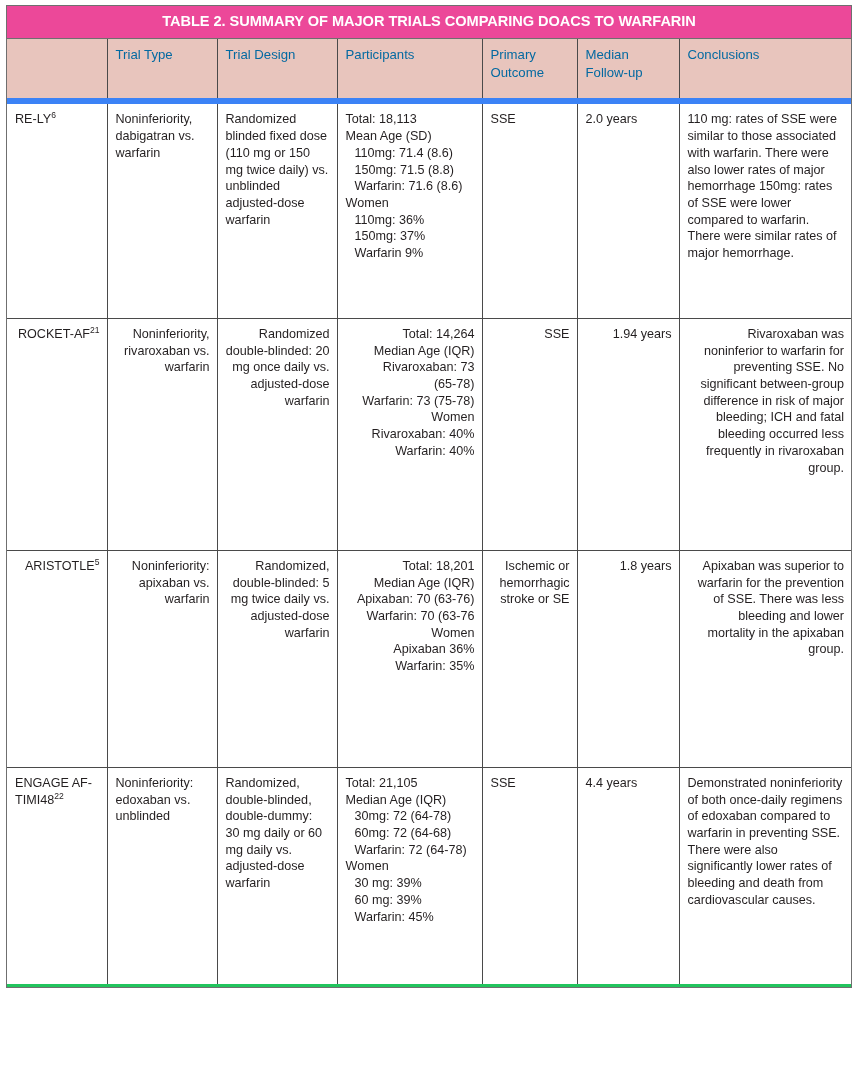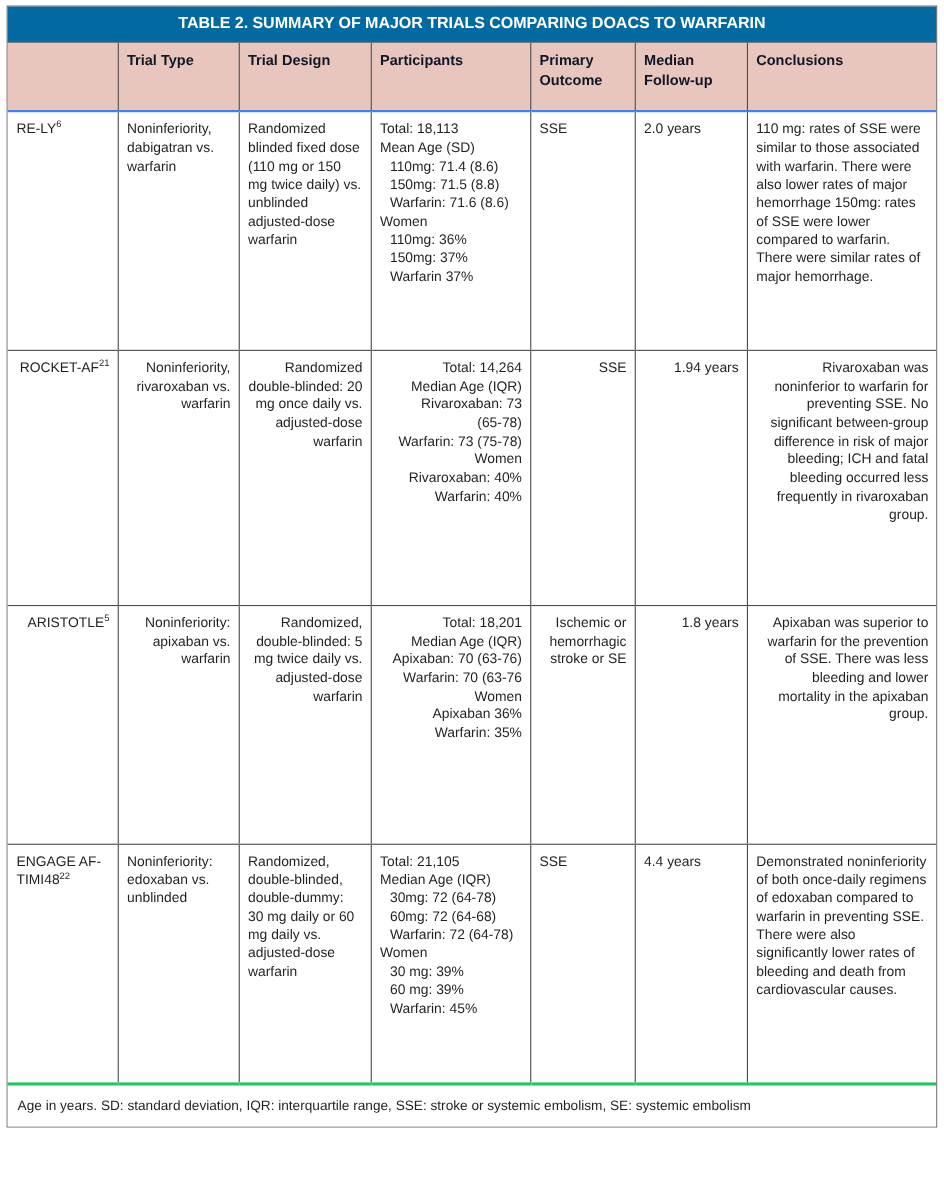--- a/index.html
+++ b/index.html
@@ -18,21 +18,21 @@
 
   .table-wrap {
     width: 846px;
     margin: 5px auto 0 auto;
     border: 1px solid #6f6f6f;
     box-sizing: border-box;
   }
 
   
   .title-band {
-    background: #0369a1;
+    background: #ec4899;
     color: #ffffff;
     text-align: center;
     font-weight: bold;
     font-size: 14.6px;
     letter-spacing: -0.05px;
     padding: 8px 4px 9px 4px;
     line-height: 1.05;
     box-sizing: border-box;
     border-bottom: 1px solid #6f6f6f;
   }
@@ -57,27 +57,27 @@
     vertical-align: top;
     padding: 7px 7px 7px 8px;
     box-sizing: border-box;
   }
   table.t2 th:first-child, table.t2 td:first-child {
     border-left: none;
   }
 
   thead th {
     background: #e8c5bd;
-    font-weight: bold;
+    font-weight: normal;
     text-align: left;
     font-size: 13.2px;
     line-height: 1.32;
     height: 62px;
-    color: #0f172a;
-    border-bottom: 2px solid #3b82f6;
+    color: #0369a1;
+    border-bottom: 6px solid #3b82f6;
     padding-top: 8px;
   }
 
   tbody td {
     line-height: 1.33;
     border-bottom: 1px solid #4a4a4a;
     background: #ffffff;
   }
   tbody tr:last-child td {
     border-bottom: 3px solid #22c55e;
@@ -150,21 +150,21 @@
         <td>Randomized blinded fixed dose (110 mg or 150 mg twice daily) vs. unblinded adjusted-dose warfarin</td>
         <td class="cell-lines">
             <span>Total: 18,113</span>
             <span>Mean Age (SD)</span>
             <span class="indent">110mg: 71.4 (8.6)</span>
             <span class="indent">150mg: 71.5 (8.8)</span>
             <span class="indent">Warfarin: 71.6 (8.6)</span>
             <span>Women</span>
             <span class="indent">110mg: 36%</span>
             <span class="indent">150mg: 37%</span>
-            <span class="indent">Warfarin 37%</span>
+            <span class="indent">Warfarin 9%</span>
           </td>
         <td>SSE</td>
         <td>2.0 years</td>
         <td>110 mg: rates of SSE were similar to those associated with warfarin. There were also lower rates of major hemorrhage
 150mg: rates of SSE were lower compared to warfarin. There were similar rates of major hemorrhage.</td>
       </tr>
 
       <tr class="r1">
         <td>
           <span>ROCKET-AF</span><sup>21</sup>
@@ -224,15 +224,14 @@
             <span class="indent">Warfarin: 45%</span>
           </td>
         <td>SSE</td>
         <td>4.4 years</td>
         <td>Demonstrated noninferiority of both once-daily regimens of edoxaban compared to warfarin in preventing SSE. There were also significantly lower rates of bleeding and death from cardiovascular causes.</td>
       </tr>
 
     </tbody>
   </table>
 
-  <div class="footnote">Age in years. SD: standard deviation, IQR: interquartile range, SSE: stroke or systemic embolism, SE: systemic embolism</div>
 
 </div>
 
 </body></html>

